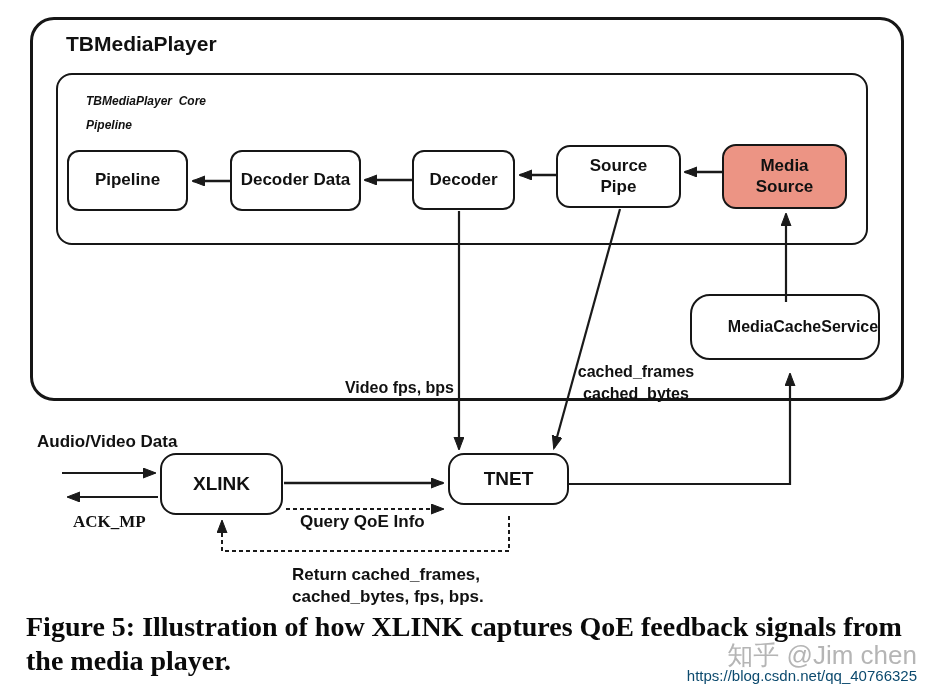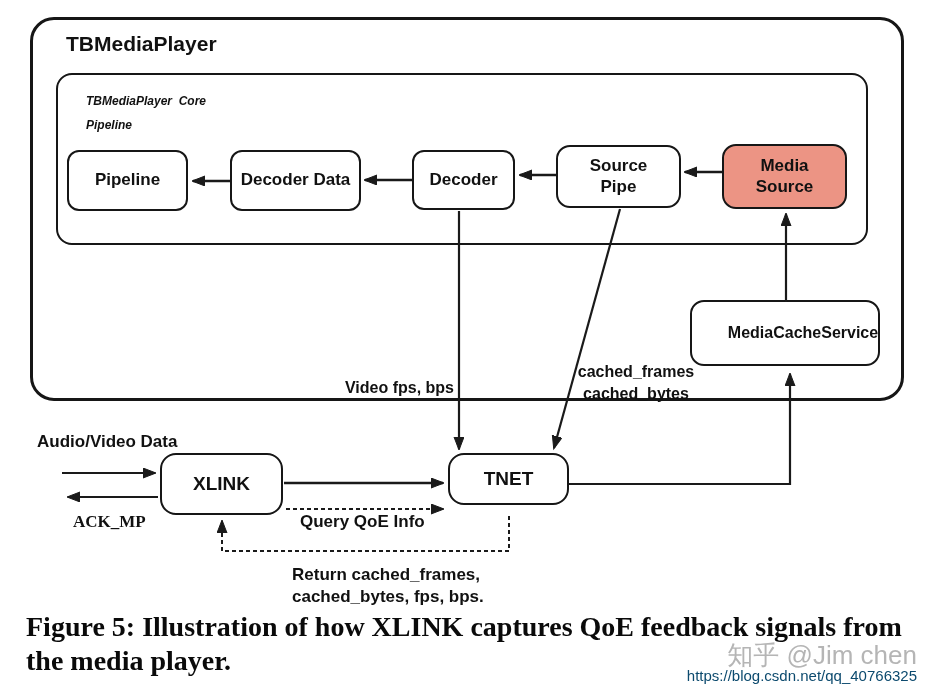--- a/index.html
+++ b/index.html
@@ -77,21 +77,21 @@
 Pipeline</div>
 
   <div class="box node" style="left:67px; top:150px; width:121px; height:61px; font-size:17px;">Pipeline</div>
   <div class="box node" style="left:230px; top:150px; width:131px; height:61px; font-size:17px;">Decoder Data</div>
   <div class="box node" style="left:412px; top:150px; width:103px; height:60px; font-size:17px;">Decoder</div>
   <div class="box node" style="left:556px; top:145px; width:125px; height:63px; font-size:17px; border-radius:14px;">Source
 Pipe</div>
   <div class="box node" style="left:722px; top:144px; width:125px; height:65px; font-size:17px; border-radius:14px; background:#EC9484;">Media
 Source</div>
 
-  <div class="box node" style="left:690px; top:300px; width:190px; height:66px; font-size:16px; border-radius:14px;padding-left:36px;">MediaCacheService</div>
+  <div class="box node" style="left:690px; top:294px; width:190px; height:66px; font-size:16px; border-radius:20px;padding-left:36px;">MediaCacheService</div>
 
   <div class="box node" style="left:160px; top:453px; width:123px; height:62px; font-size:19px; border-radius:16px;">XLINK</div>
   <div class="box node" style="left:448px; top:453px; width:121px; height:52px; font-size:19px; border-radius:16px;">TNET</div>
 
   <div class="lbl" style="left:318px; top:378px; width:136px; text-align:right; font-size:16px;">Video fps, bps</div>
   <div class="lbl" style="left:566px; top:361px; width:140px; text-align:center; font-size:16px; line-height:22px;">cached_frames
 cached_bytes</div>
   <div class="lbl" style="left:37px; top:431px; font-size:17px;">Audio/Video Data</div>
   <div class="lbl" style="left:73px; top:511px; font-size:17px;font-family:Liberation Serif, serif;">ACK_MP</div>
   <div class="lbl" style="left:300px; top:511px; font-size:17px;">Query QoE Info</div>

